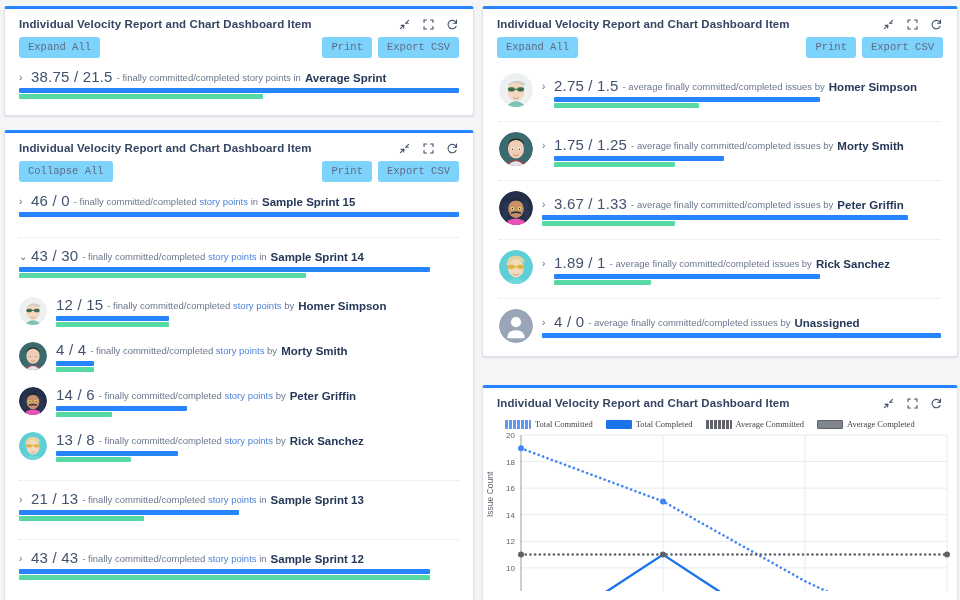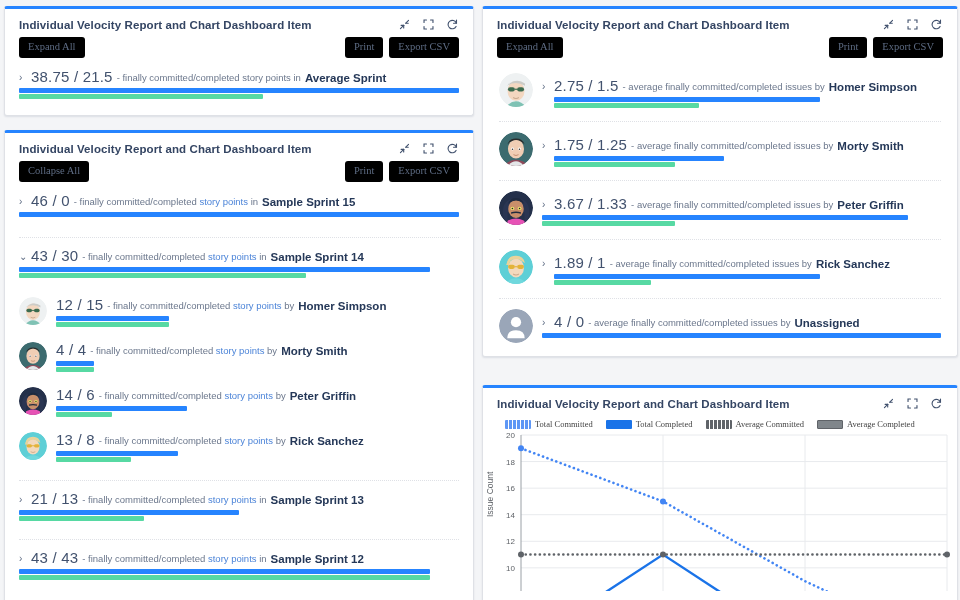--- a/index.html
+++ b/index.html
@@ -16,40 +16,40 @@
   .panel{
     position:absolute;
     background:#ffffff;
     border:1px solid #dfe1e6;
     border-top:3px solid #2684ff;
     border-radius:3px;
     box-shadow:0 1px 2px rgba(9,30,66,.10);
     overflow:hidden;
   }
   .panel-head{
-    display:flex;align-items:center;
+    display:flex;
     padding:9px 14px 4px 14px;
   }
   .panel-title{
     font-size:11.5px;font-weight:700;color:#344563;letter-spacing:.1px;
     white-space:nowrap;
   }
   .head-icons{margin-left:auto;display:flex;gap:11px;align-items:center;}
   .head-icons svg{display:block;}
   .ico{width:13px;height:13px;cursor:pointer;}
 
   
   .toolbar{
     display:flex;align-items:center;
     padding:2px 14px 6px 14px;
   }
   .btn{
-    font-family:Liberation Serif, serif;
+    font-family:Liberation Mono, monospace;
     font-size:10.5px;color:#5e6c84;
-    background:#000000;border:none;border-radius:3px;
+    background:#7dd3fc;border:none;border-radius:3px;
     padding:5px 9px;cursor:pointer;line-height:1;
     white-space:nowrap;
   }
   .toolbar-right{margin-left:auto;display:flex;gap:6px;}
 
   
   .rows{padding:0 14px;}
   .row{padding:4px 0 2px 0;}
   .row.sep{border-top:1px dotted #dfe1e6;padding-top:9px;margin-top:4px;}
   .row-line{display:flex;align-items:flex-end;gap:4px;white-space:nowrap;}

